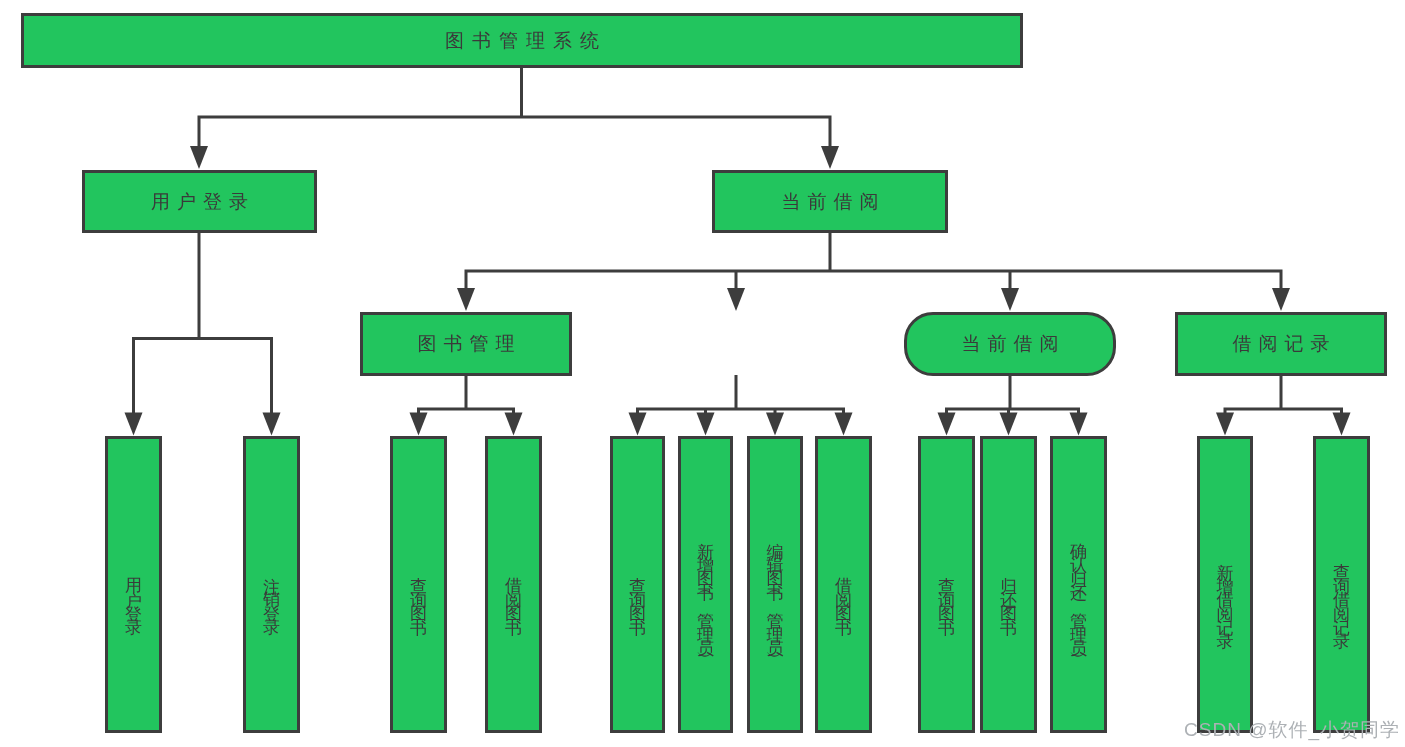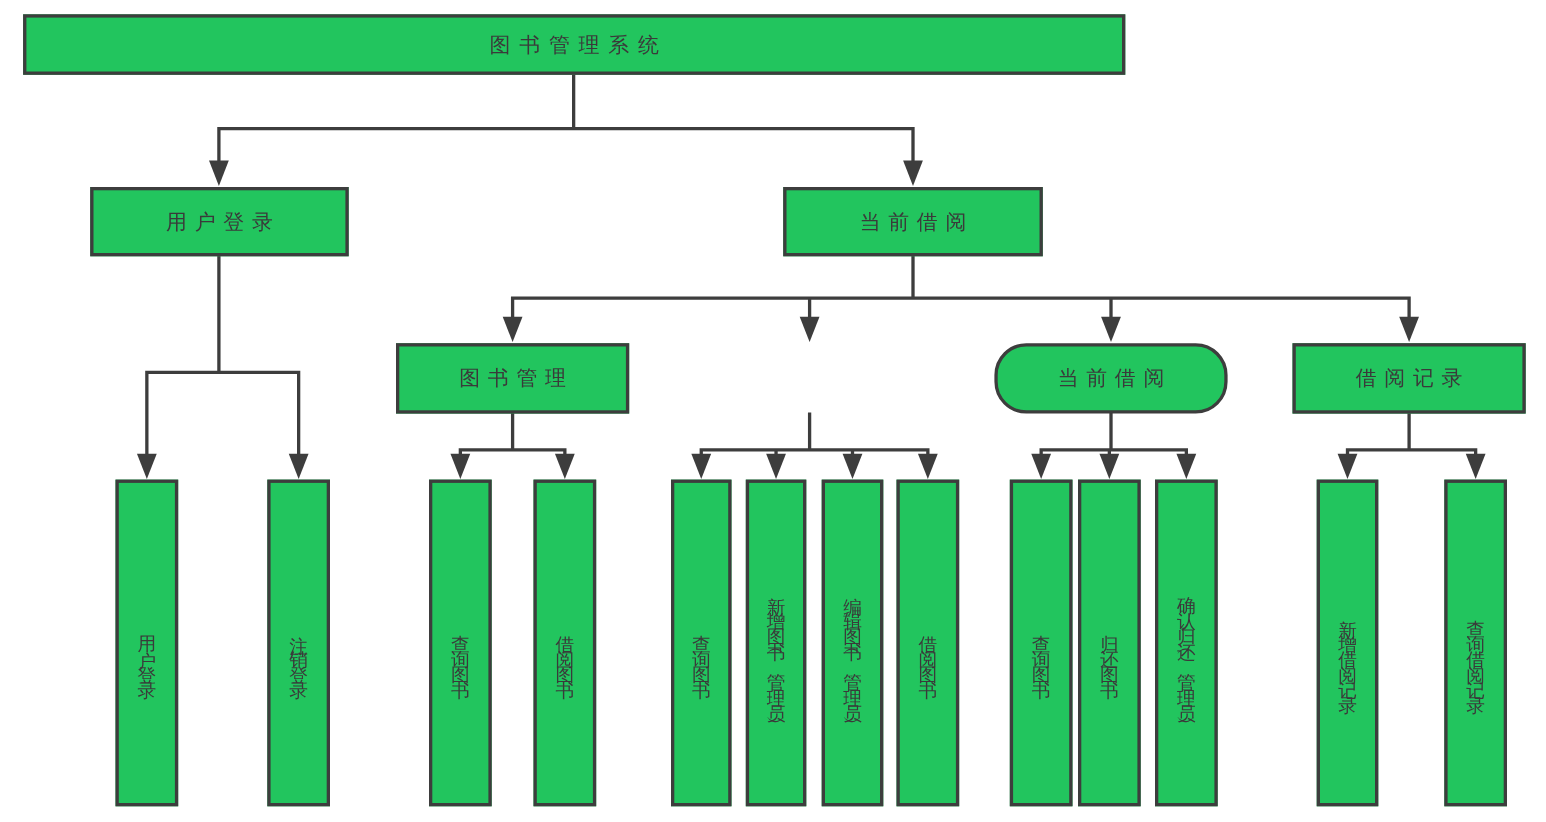--- a/index.html
+++ b/index.html
@@ -172,14 +172,15 @@
     <span class="vlabel">确认归还（管理员）</span>
   </div>
 
   <div class="node" style="left:1197px; top:436px; width:56px; height:297px;">
     <span class="vlabel">新增借阅记录</span>
   </div>
   <div class="node" style="left:1313px; top:436px; width:57px; height:297px;">
     <span class="vlabel">查询借阅记录</span>
   </div>
 
+  <div class="watermark">CSDN @软件_小贺同学</div>
 
 </div>
 
 </body></html>

